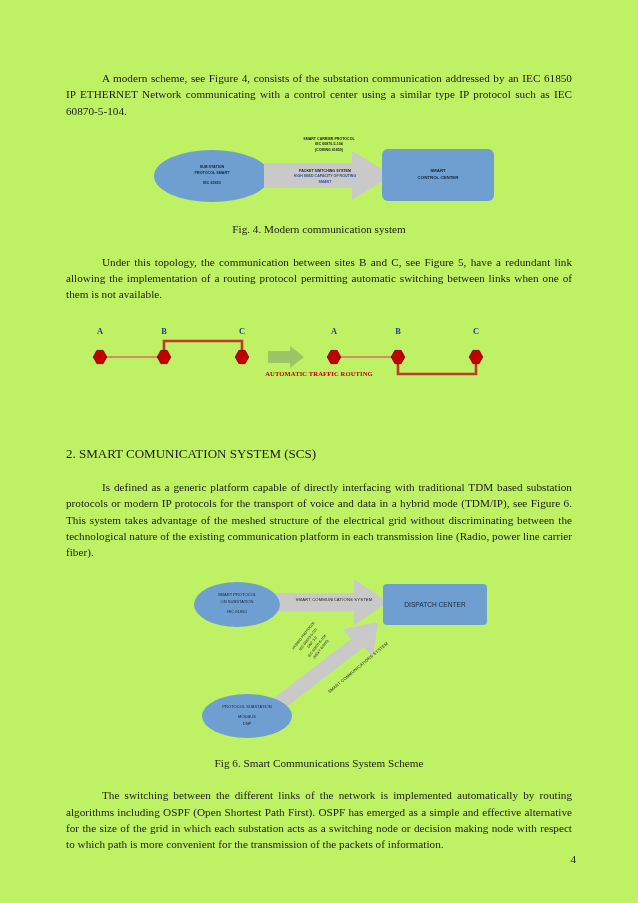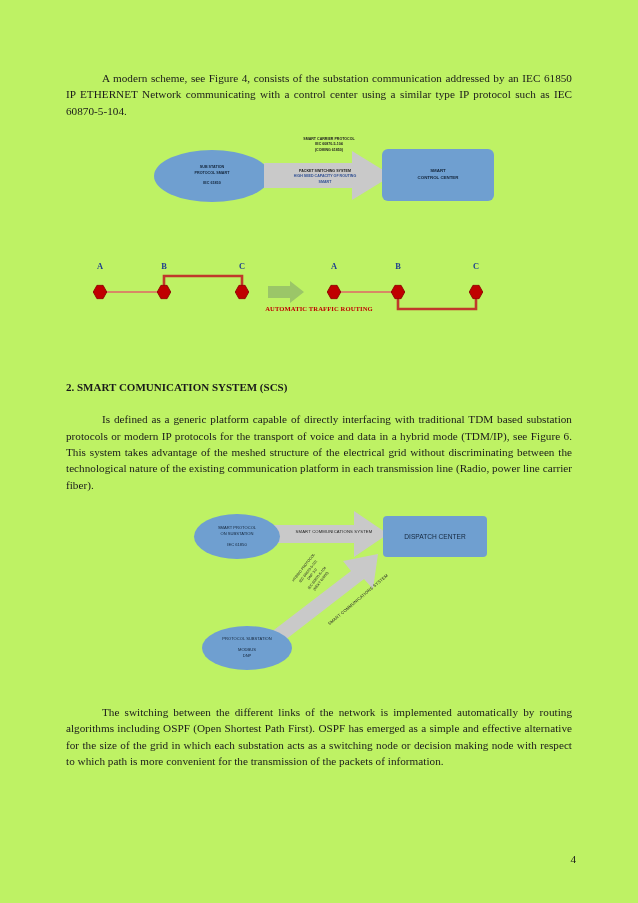--- a/index.html
+++ b/index.html
@@ -35,22 +35,22 @@
     letter-spacing: 0.02px;
   }
   .caption {
     margin: 0;
     text-align: center;
     font-size: 11.2px;
     line-height: 1.4;
   }
   h2.section-heading {
     margin: 0;
-    font-size: 11px;
-    font-weight: bold;
+    font-size: 13px;
+    font-weight: normal;
     line-height: 1.4;
     text-align: left;
   }
   .gap-sm { height: 9px; }
   .gap-md { height: 16px; }
   .gap-lg { height: 24px; }
   .page-number {
     position: absolute;
     right: 62px;
     bottom: 38px;
@@ -298,23 +298,25 @@
       </div>
 
       <div class="fig4-box">
         <div>SMART</div>
         <div>CONTROL CENTER</div>
       </div>
     </div>
 
     <div class="gap-sm"></div>
 
-
-    <div class="gap-md"></div>
-
+    <p class="caption">Fig. 4. Modern communication system</p>
+
+    <div class="gap-md"></div>
+
+    <p class="body-text">Under this topology, the communication between sites B and C, see Figure 5, have a redundant link allowing the implementation of a routing protocol permitting automatic switching between links when one of them is not available.</p>
 
     <div class="gap-lg"></div>
 
     <div class="fig5">
       <svg class="fig5-svg" viewBox="0 0 506 62" preserveAspectRatio="none" aria-hidden="true">
 
         <line x1="34" y1="30" x2="98" y2="30" stroke="#e06666" stroke-width="1.6"></line>
         <polyline points="98,30 98,14 176,14 176,30" fill="none" stroke="#c0392b" stroke-width="2.6"></polyline>
 
         <polygon points="202,24 224,24 224,19 238,30 224,41 224,36 202,36" fill="#9bc668"></polygon>
@@ -411,20 +413,21 @@
         <div>HYBRID PROTOCOL</div>
         <div>IEC 60870-5-101</div>
         <div>DNP 3.0</div>
         <div>IEC 60870-5-104</div>
         <div>(NEXT 61850)</div>
       </div>
     </div>
 
     <div class="gap-sm"></div>
 
+    <p class="caption">Fig 6. Smart Communications System Scheme</p>
 
     <div class="gap-md"></div>
 
     <p class="body-text">The switching between the different links of the network is implemented automatically by routing algorithms including OSPF (Open Shortest Path First).  OSPF has emerged as a simple and effective alternative for the size of the grid in which each substation acts as a switching node or decision making node with respect to which path is more convenient for the transmission of the packets of information.</p>
 
   </div>
 
   <div class="page-number">4</div>
 </div>
 

